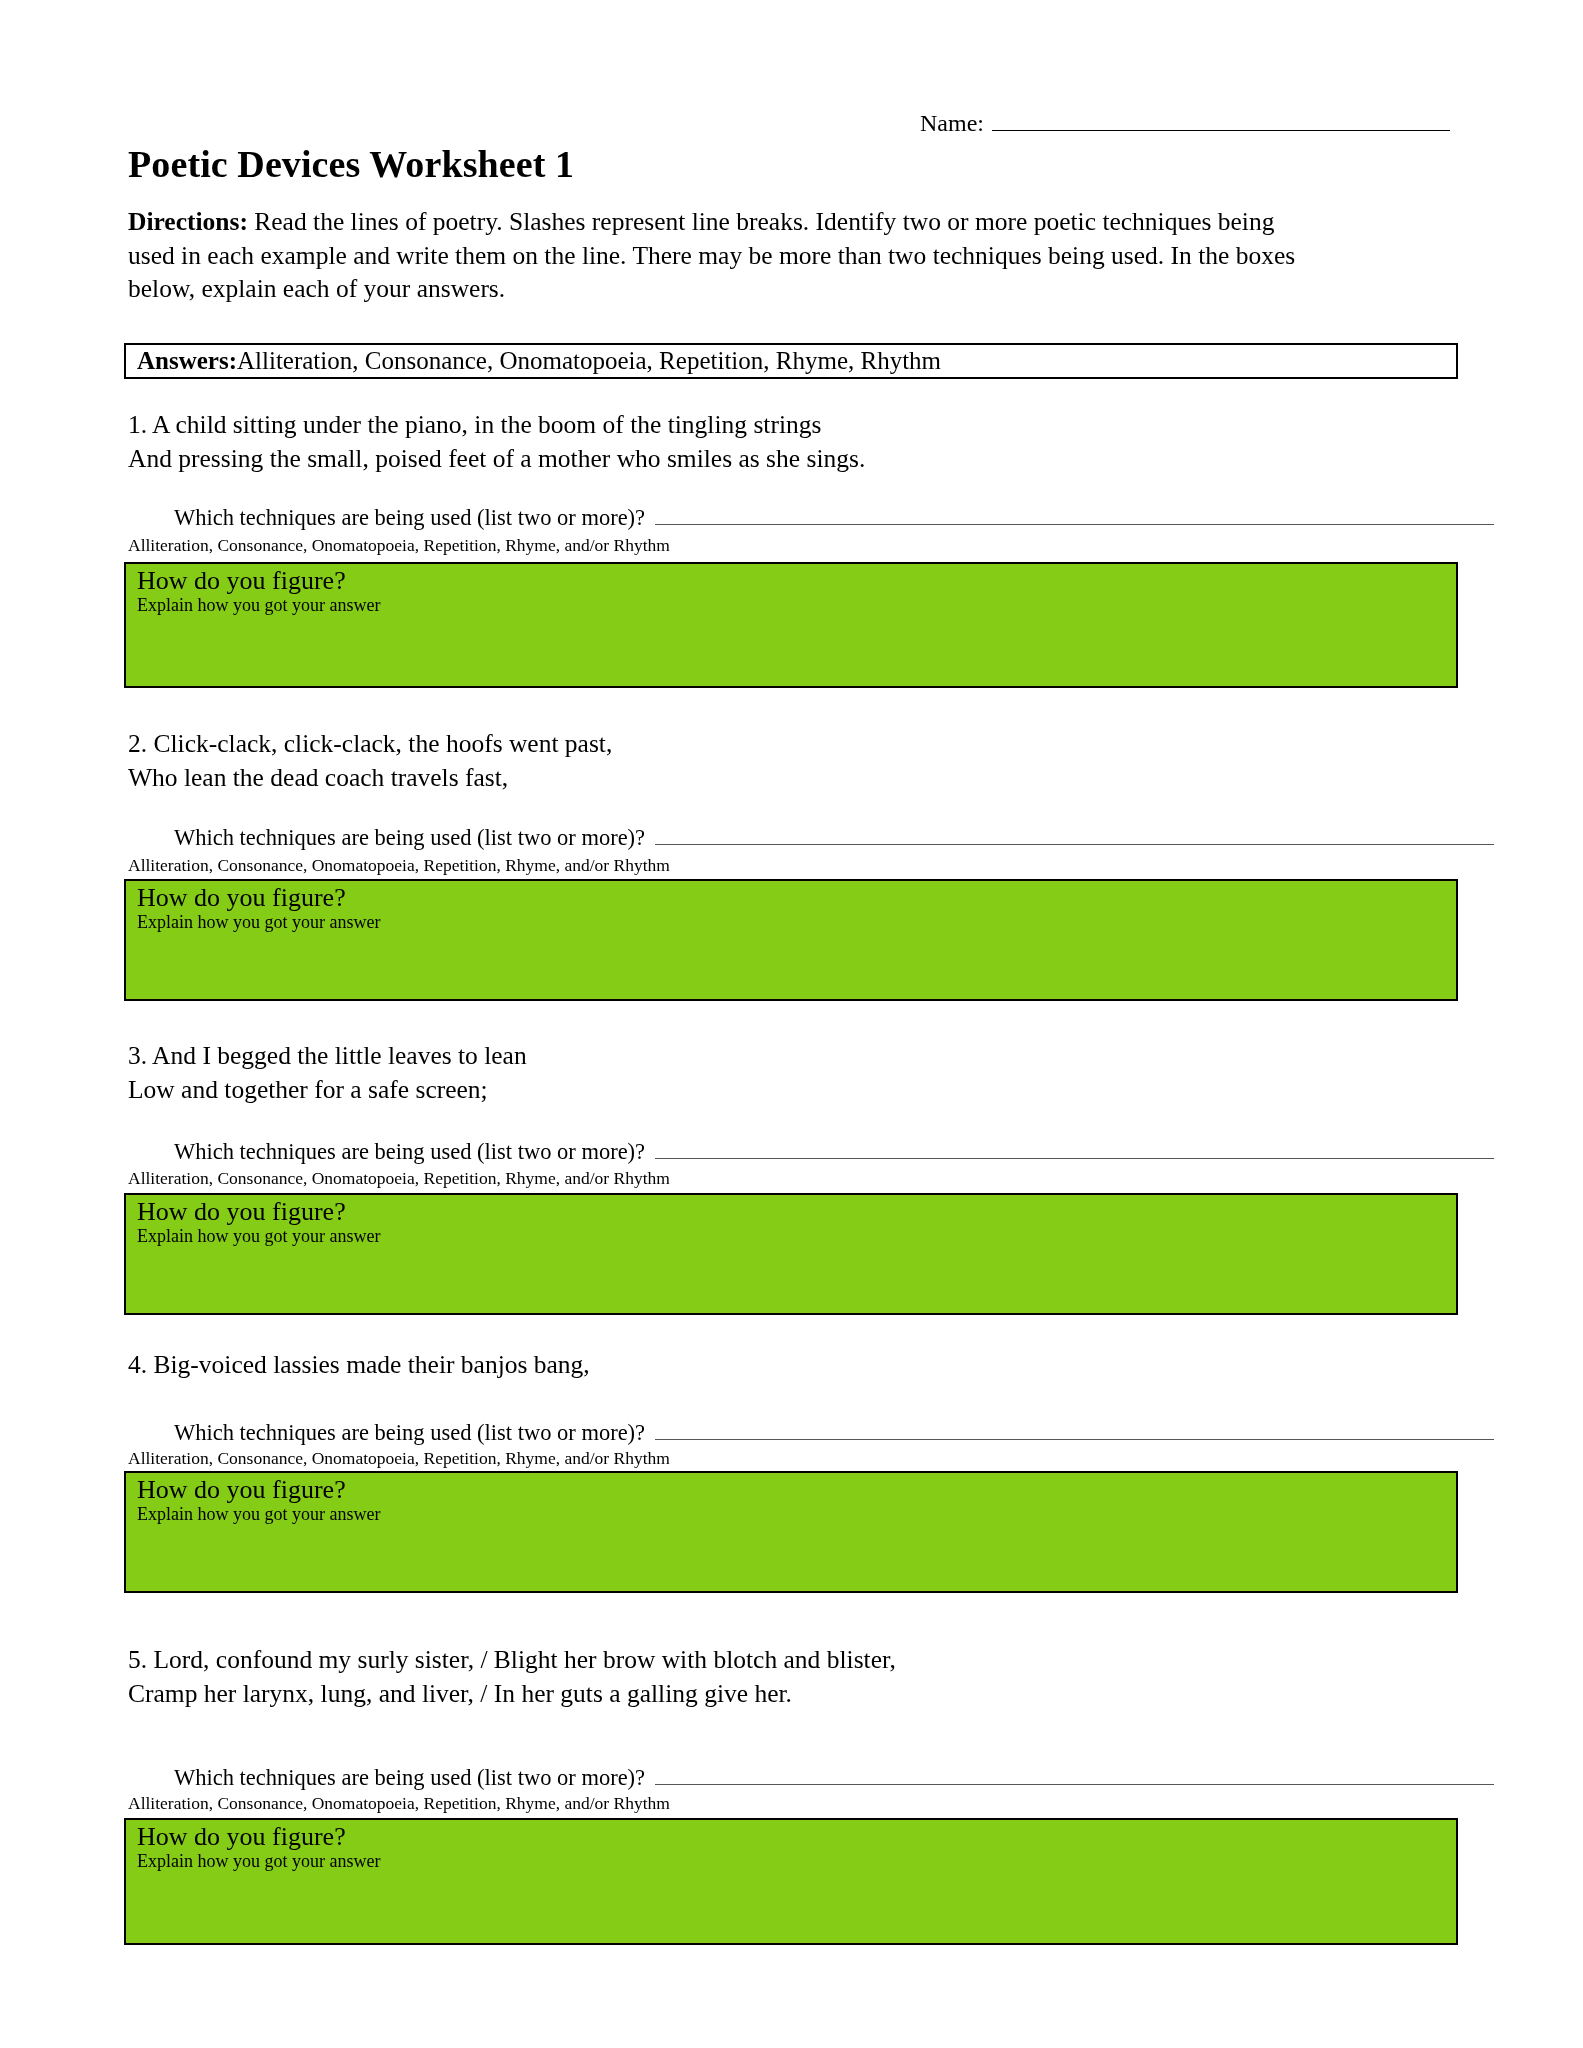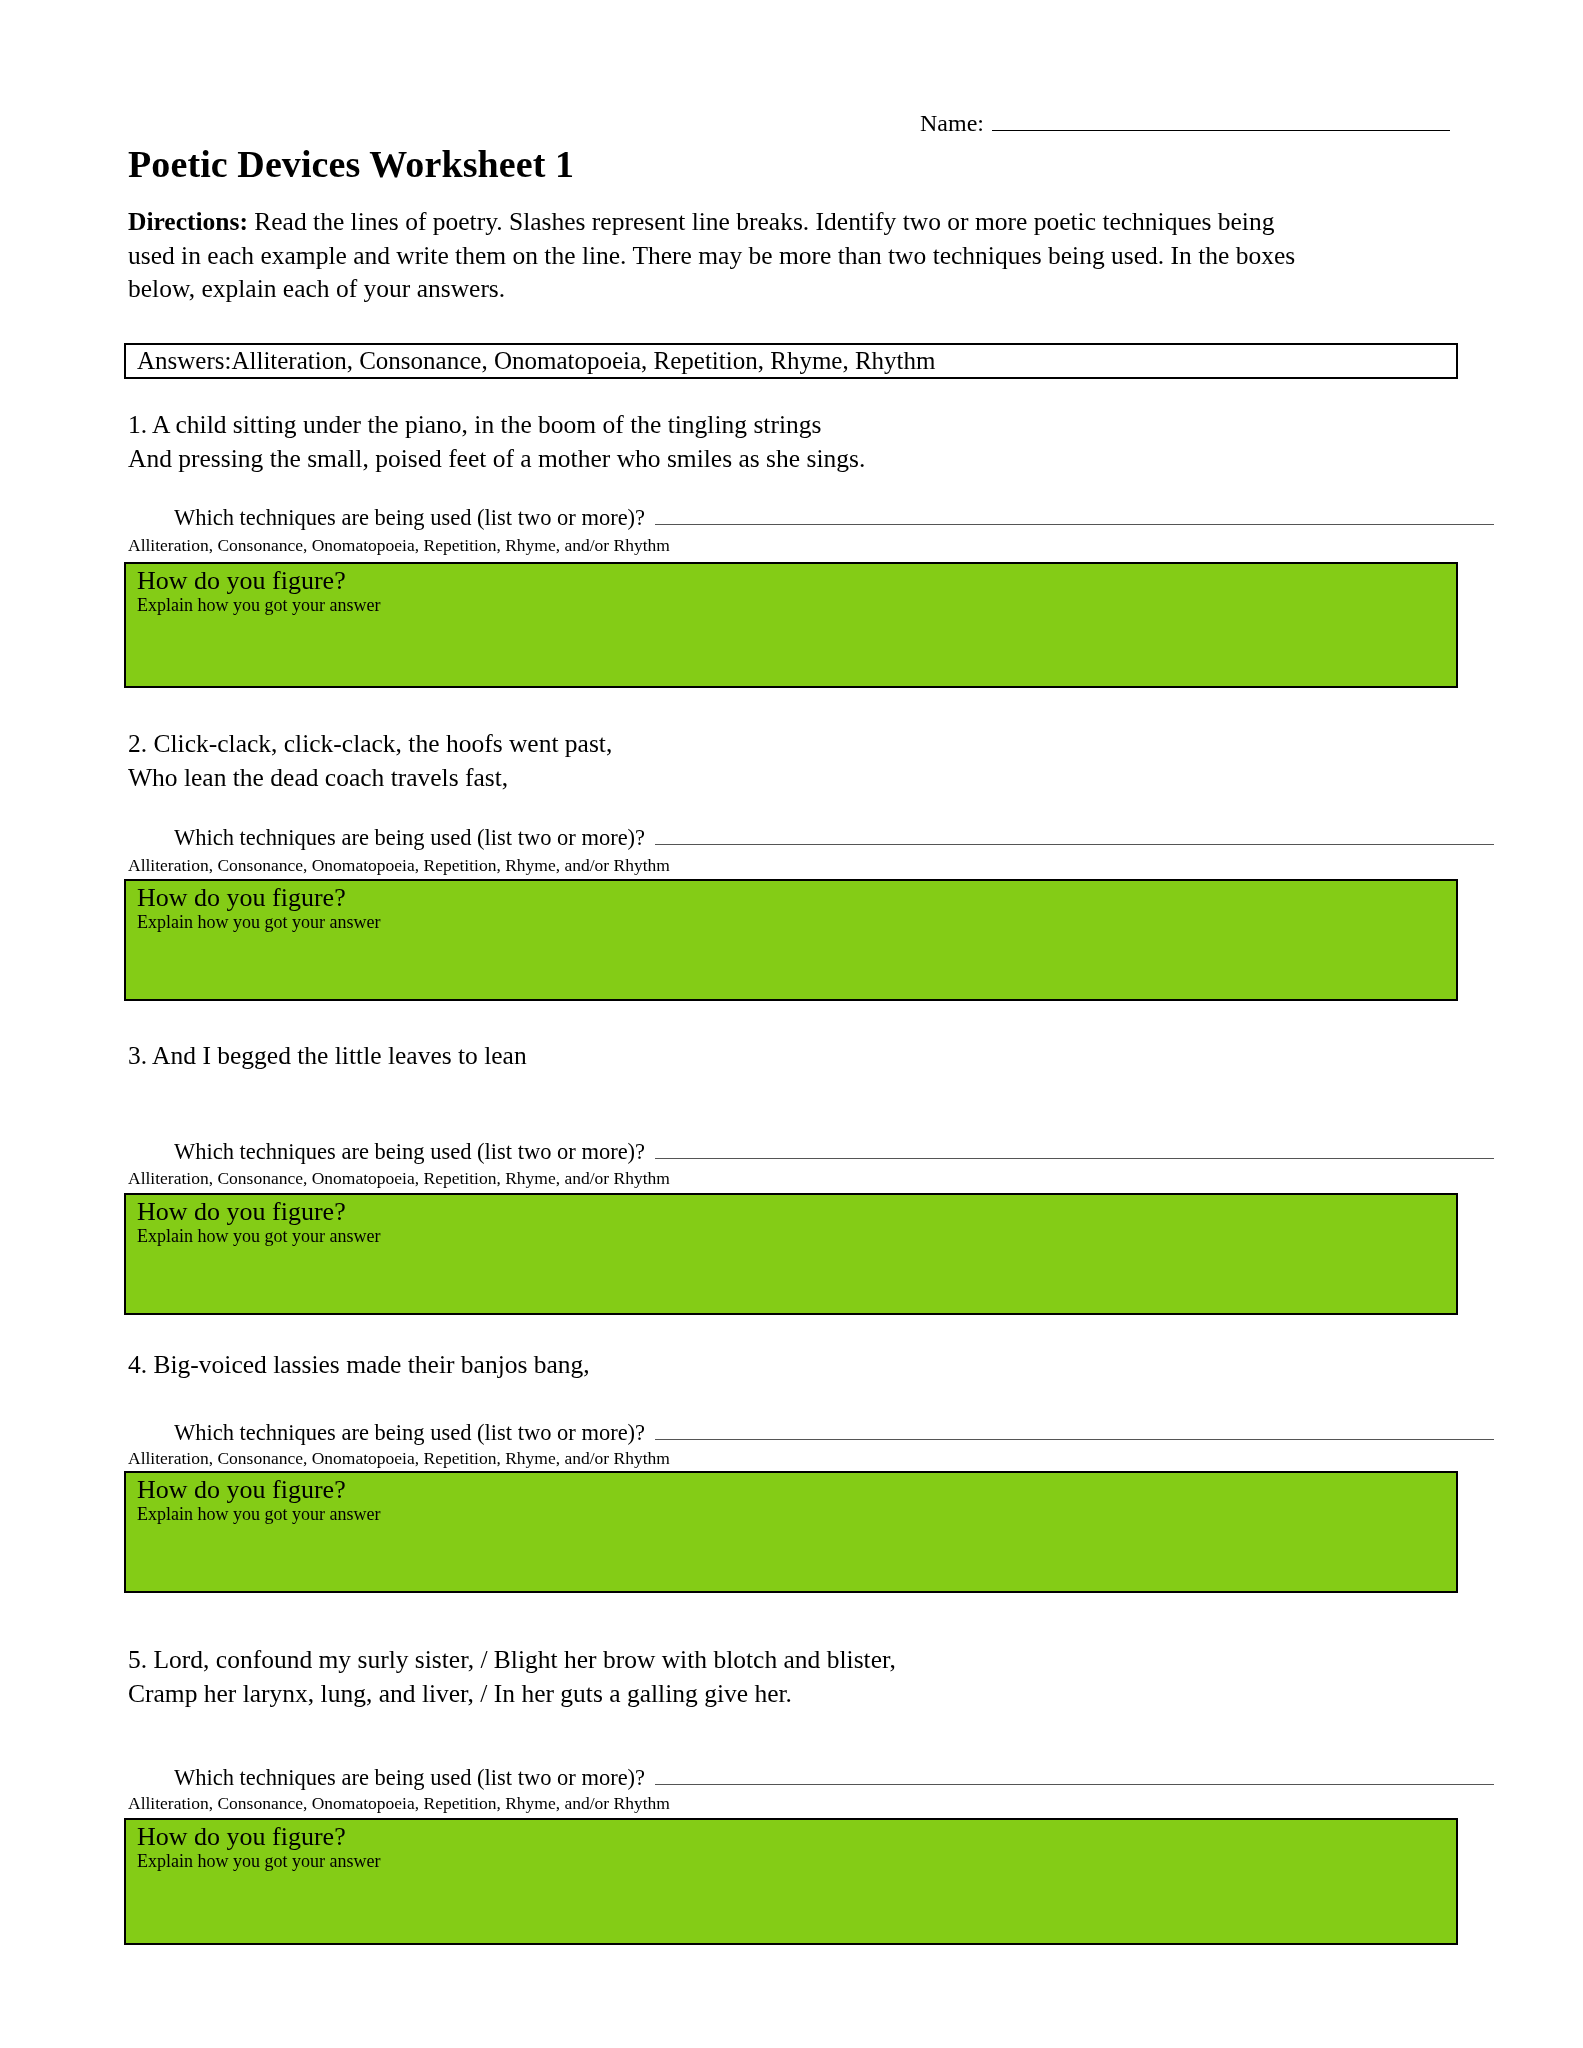--- a/index.html
+++ b/index.html
@@ -75,21 +75,21 @@
     width: 1334px;
     height: 36px;
     border: 2.2px solid #000;
     box-sizing: border-box;
     display: flex;
     align-items: center;
     padding-left: 11px;
     font-size: 25px;
     white-space: nowrap;
   }
-  .answers-bar b { font-weight: normal; }
+  .answers-bar b { font-weight: bold; }
 
   
   .qblock { position: absolute; left: 0; }
 
   .qlines {
     position: absolute;
     left: 128px;
     font-size: 25.5px;
     line-height: 1.33;
     white-space: nowrap;
@@ -190,20 +190,21 @@
     <div class="hint" style="top:855px">Alliteration, Consonance, Onomatopoeia, Repetition, Rhyme, and/or Rhythm</div>
     <div class="figbox" style="top:879px;height:122px">
       <div class="figbox-title">How do you figure?</div>
       <div class="figbox-sub">Explain how you got your answer</div>
     </div>
   </div>
 
   <div class="qblock">
     <div class="qlines" style="top:1039px">
       <span class="qline">3. And I begged the little leaves to lean</span>
+      <span class="qline">Low and together for a safe screen;</span>
     </div>
     <div class="prompt-row" style="top:1139px">
       <span class="prompt-label">Which techniques are being used (list two or more)?</span>
       <span class="prompt-rule"></span>
     </div>
     <div class="hint" style="top:1168px">Alliteration, Consonance, Onomatopoeia, Repetition, Rhyme, and/or Rhythm</div>
     <div class="figbox" style="top:1193px;height:122px">
       <div class="figbox-title">How do you figure?</div>
       <div class="figbox-sub">Explain how you got your answer</div>
     </div>

